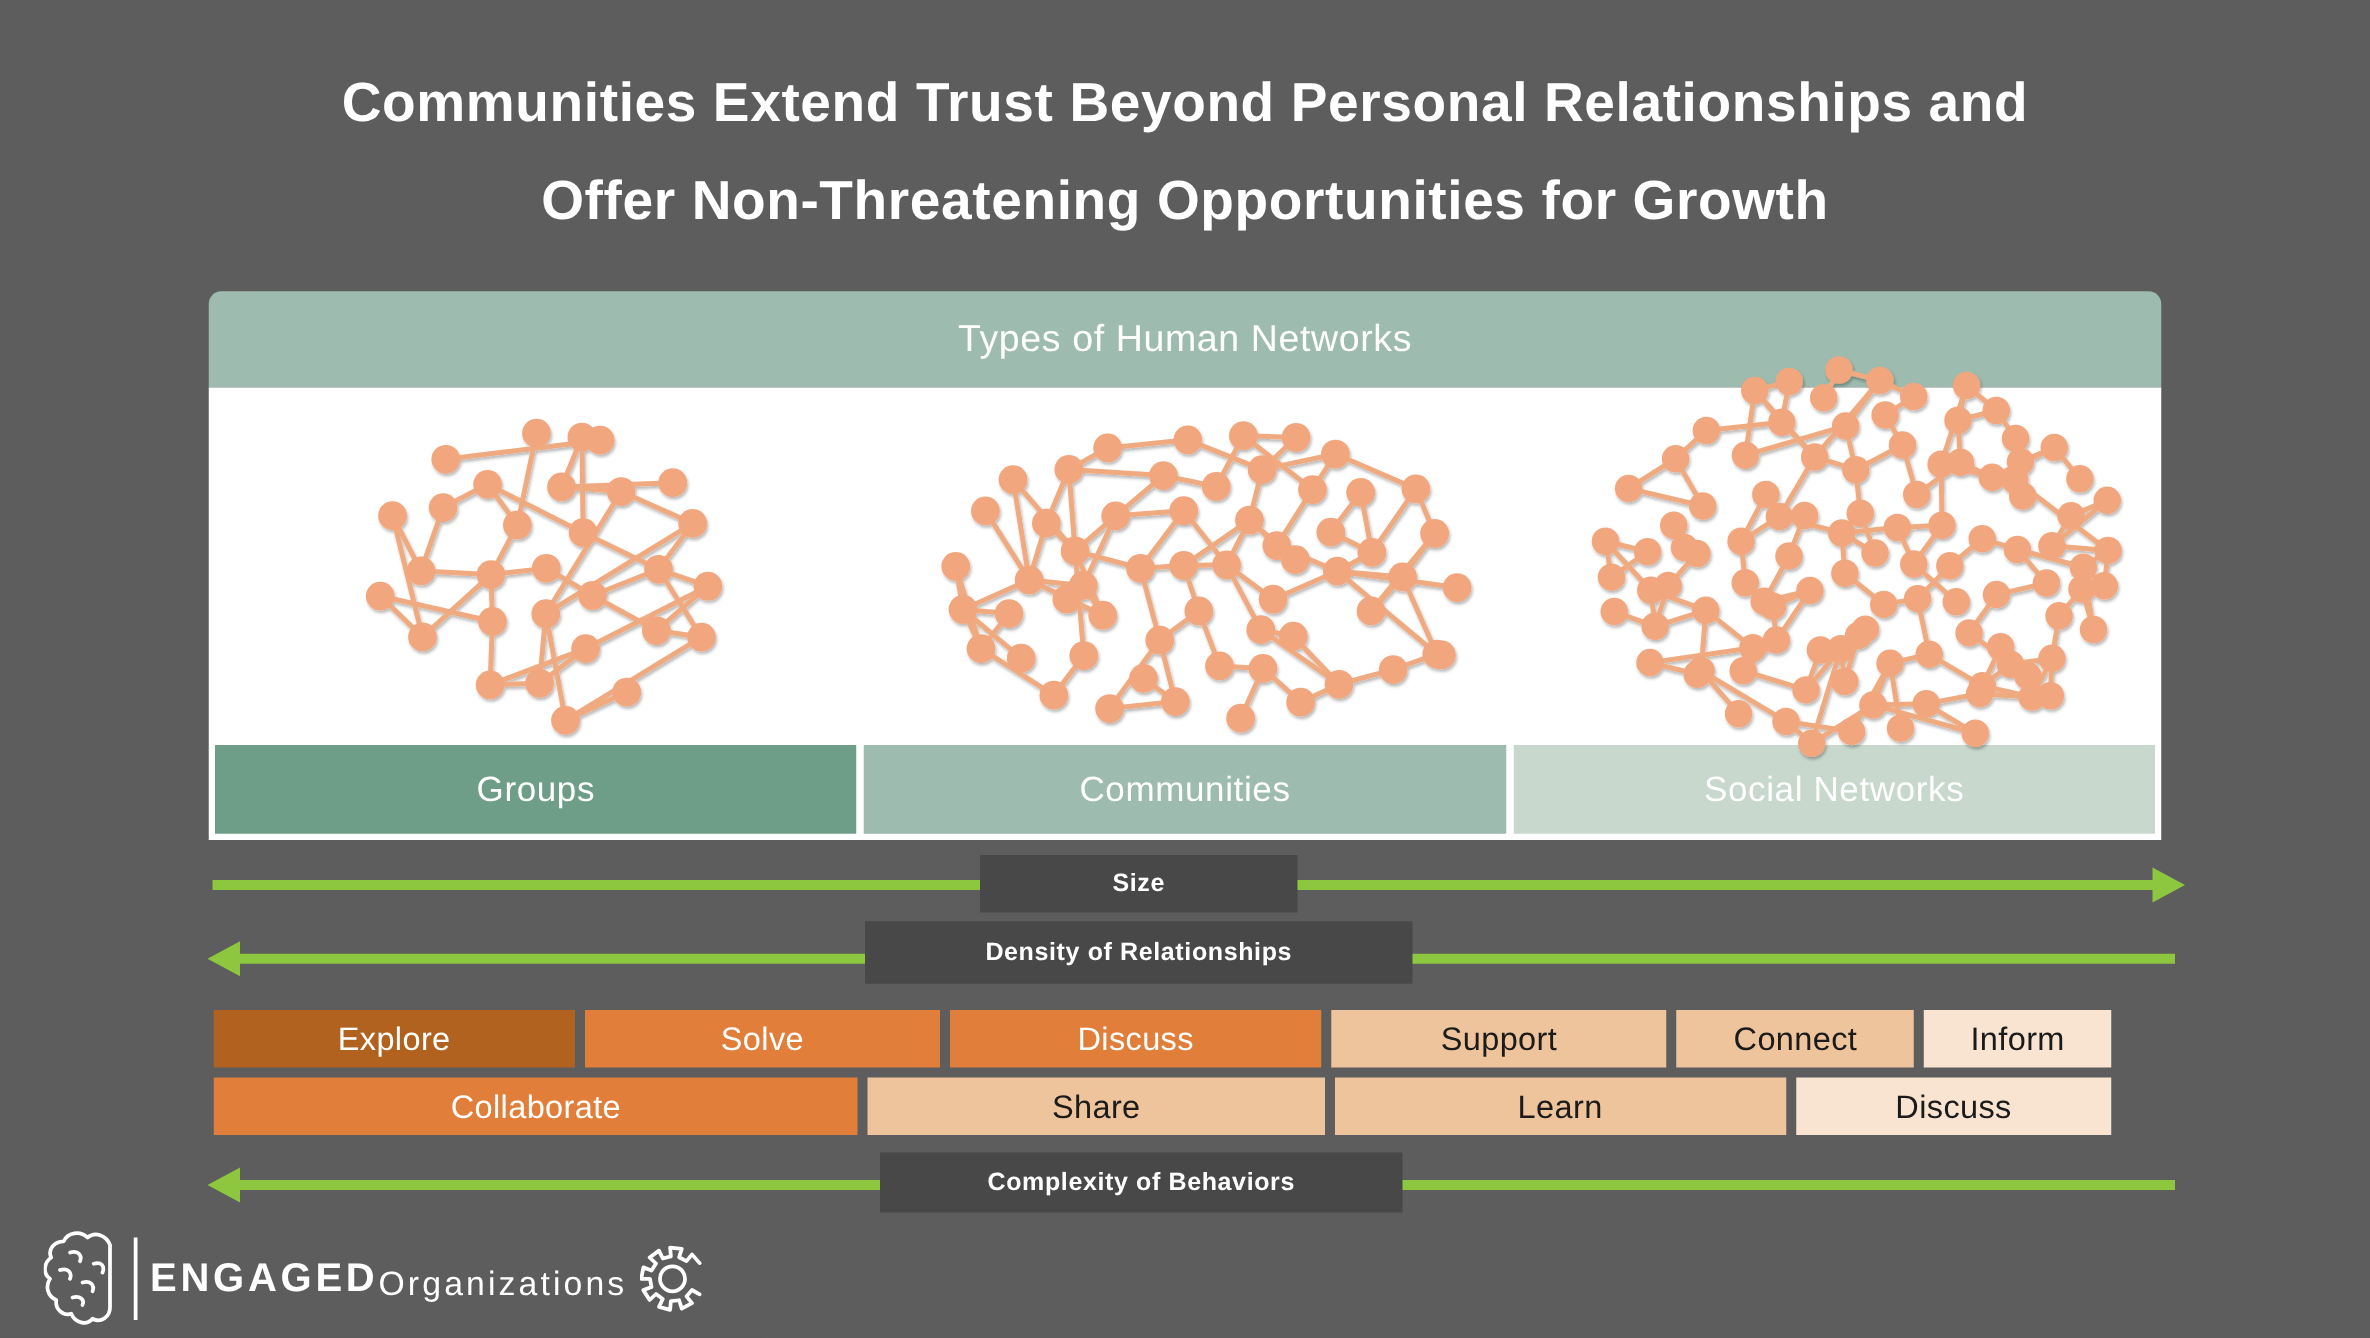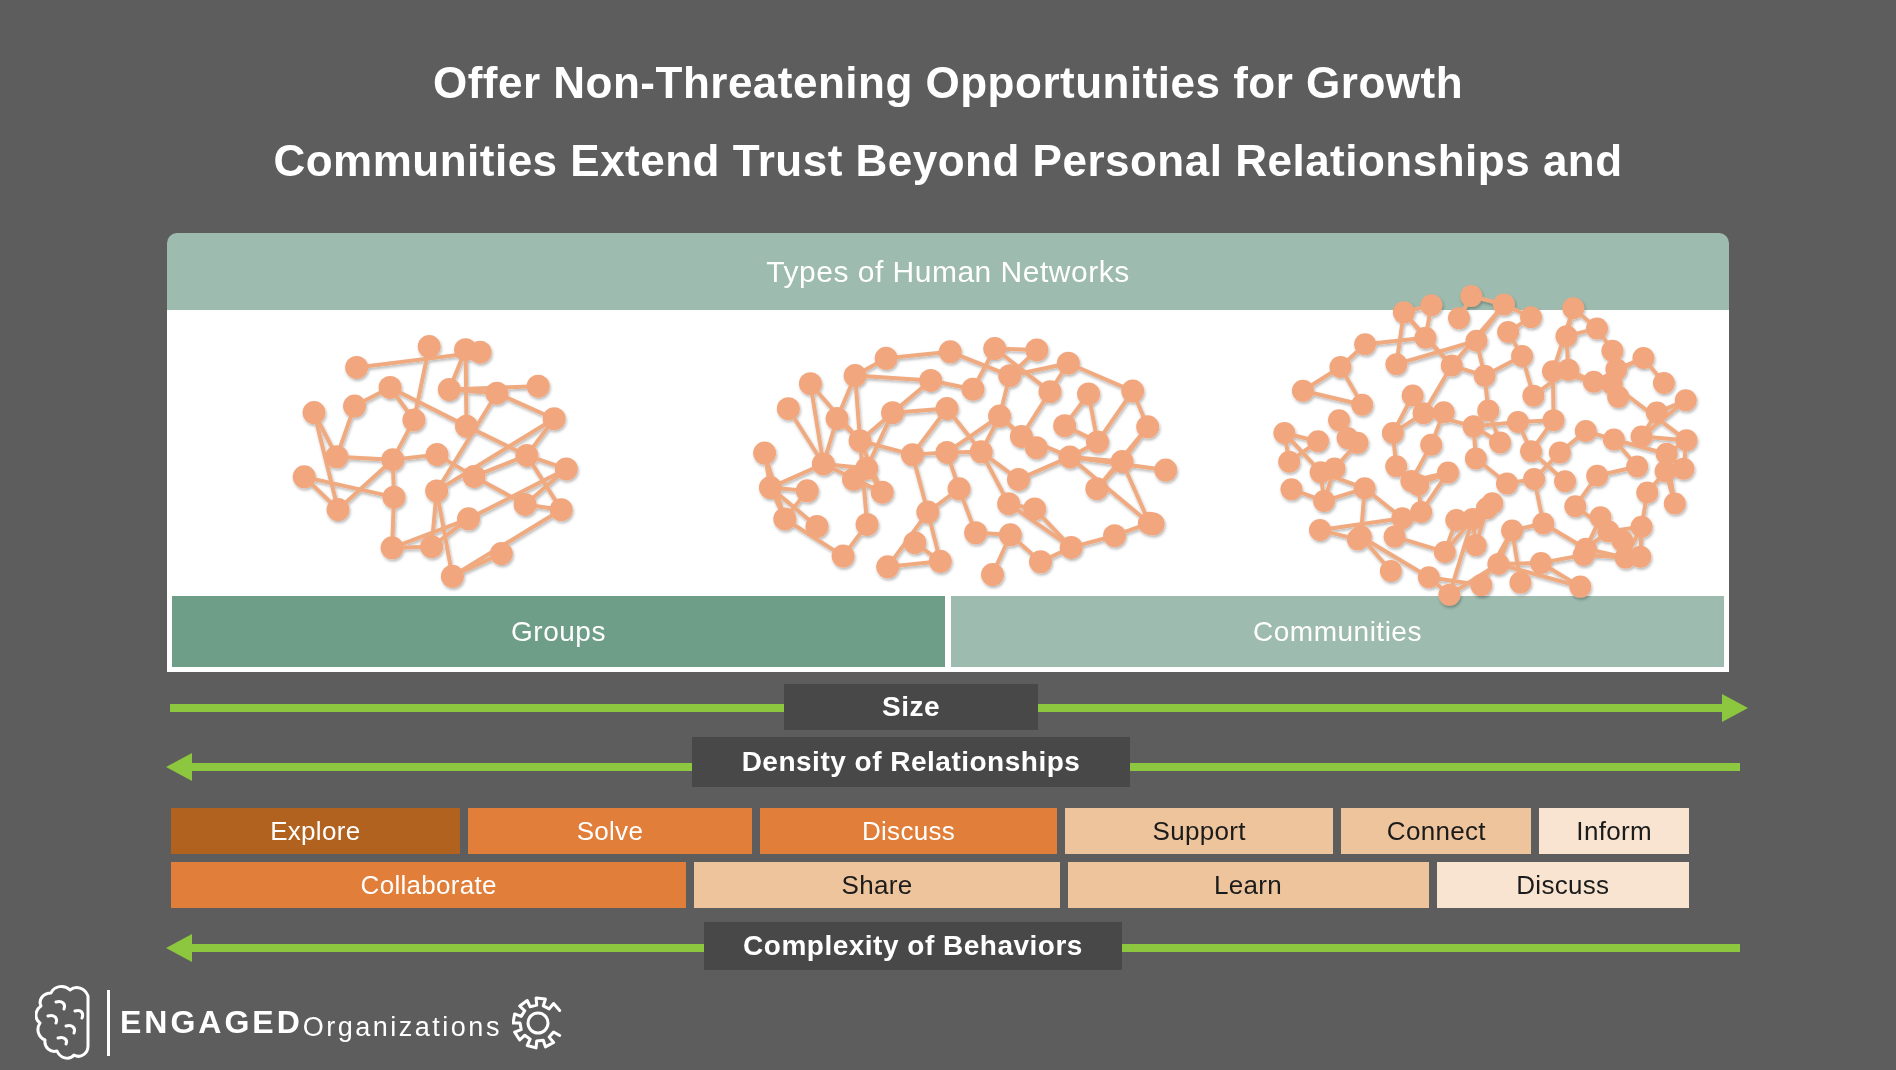--- a/index.html
+++ b/index.html
@@ -39,21 +39,21 @@
   #net-svg{position:absolute;left:0;top:0;pointer-events:none;}
 
   
   .arrow-line{position:absolute;height:8px;background:#8dc63f;}
   .arrow-head{position:absolute;width:0;height:0;}
   .head-right{border-top:14px solid transparent;border-bottom:14px solid transparent;border-left:26px solid #8dc63f;}
   .head-left{border-top:14px solid transparent;border-bottom:14px solid transparent;border-right:26px solid #8dc63f;}
   .axis-box{
     position:absolute;background:#484848;
     display:flex;align-items:center;justify-content:center;
-    color:#ffffff;font-size:28px;font-weight:600;letter-spacing:0.5px;
+    color:#ffffff;font-size:20px;font-weight:600;letter-spacing:0.5px;
   }
 
   
   .beh-row{position:absolute;left:171px;width:1518px;height:46px;display:flex;gap:8px;}
   .beh-box{
     display:flex;align-items:center;justify-content:center;
     font-size:26px;font-weight:500;letter-spacing:0.3px;
   }
 
   
@@ -62,30 +62,31 @@
   .logo-text{display:flex;flex-direction:row;justify-content:center;line-height:1;}
   .logo-top{font-size:32px;font-weight:700;letter-spacing:3px;}
   .logo-bottom{font-size:27px;font-weight:400;letter-spacing:2.5px;margin-top:8px;}
 </style>
 </head>
 <body>
 
 <div class="stage">
 
   <div class="title">
+    <div>Communities Extend Trust Beyond Personal Relationships and</div>
     <div>Offer Non-Threatening Opportunities for Growth</div>
-    <div>Communities Extend Trust Beyond Personal Relationships and</div>
   </div>
 
   <div class="panel">
     <div class="panel-header">Types of Human Networks</div>
     <div class="panel-body"></div>
     <div class="panel-labels">
       <div class="cat-box" style="background-color: rgb(111, 158, 136);">Groups</div>
       <div class="cat-box" style="background-color: rgb(157, 187, 174);">Communities</div>
+      <div class="cat-box" style="background-color: rgb(201, 216, 205);">Social Networks</div>
     </div>
   </div>
 
   <svg id="net-svg" width="1896" height="1070" viewBox="0 0 1896 1070">
     <defs>
       <filter id="nodeShadow" x="-20%" y="-20%" width="140%" height="140%">
         <feDropShadow dx="1" dy="2" stdDeviation="1.4" flood-color="#000000" flood-opacity="0.28"></feDropShadow>
       </filter>
     </defs>
   <g filter="url(#nodeShadow)">

